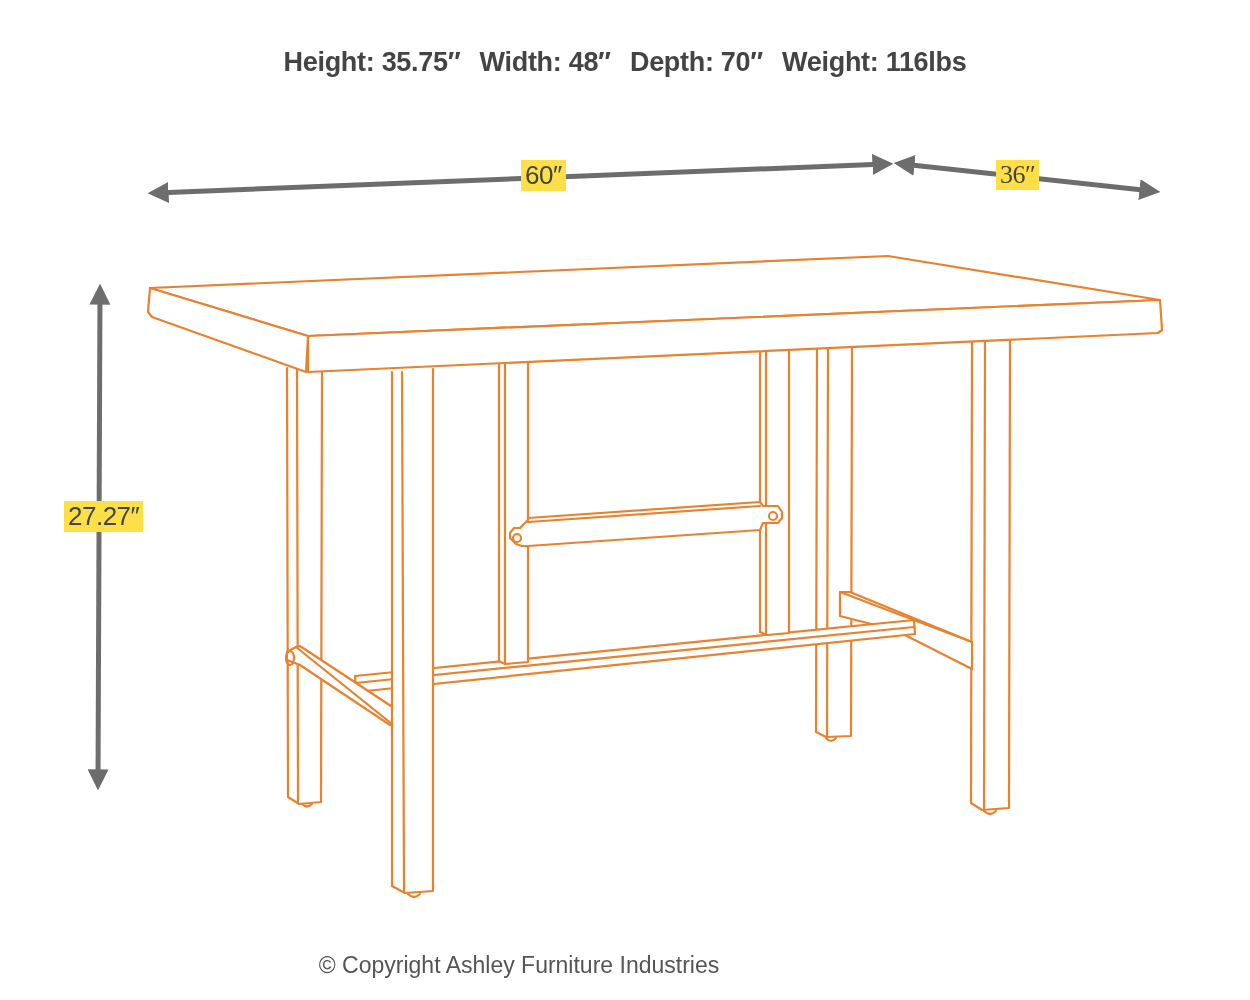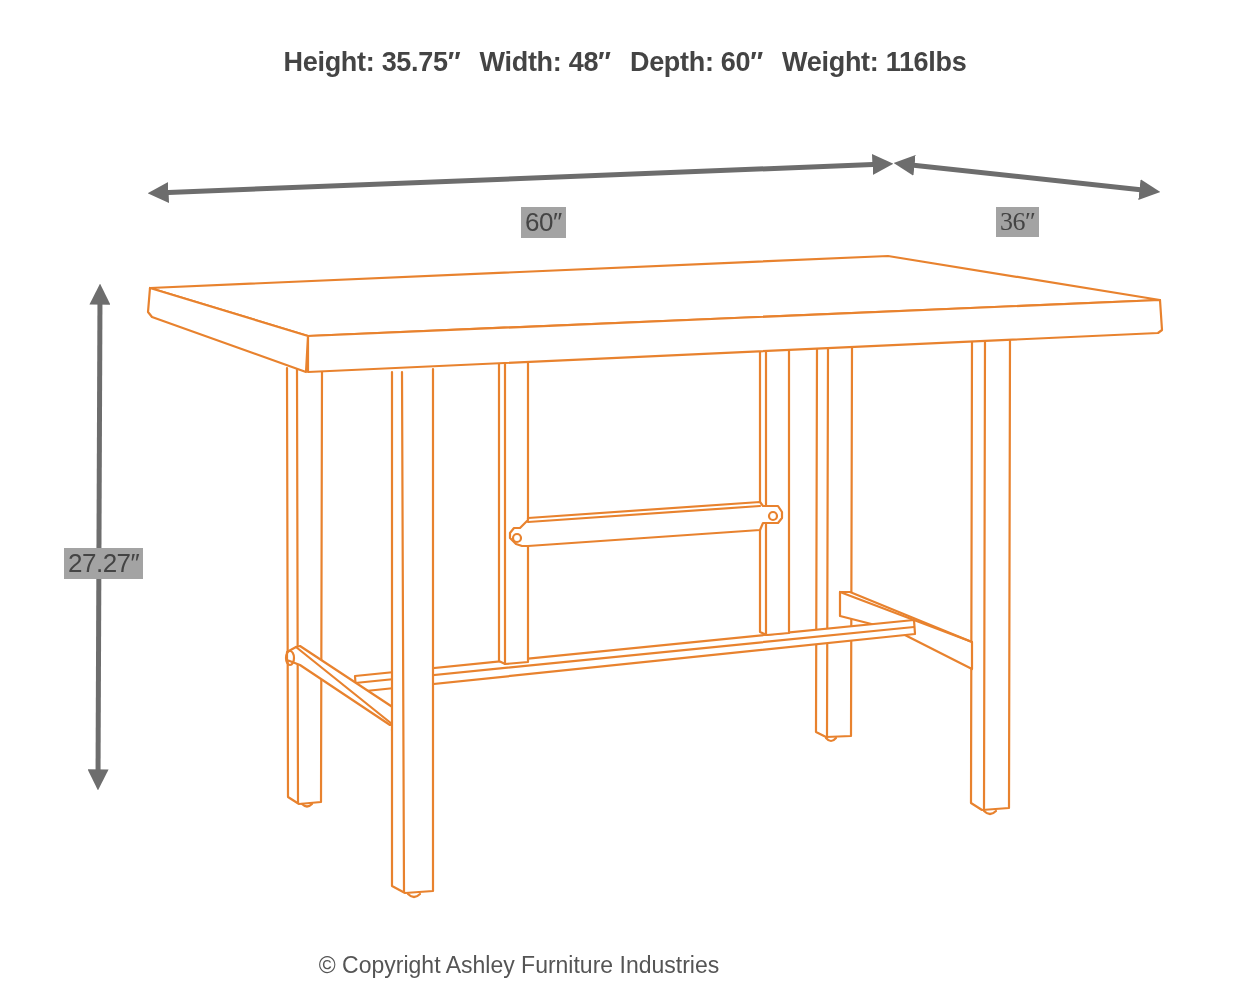--- a/index.html
+++ b/index.html
@@ -22,24 +22,23 @@
       text-align: center;
       font-size: 27px;
       color: #444444;
       letter-spacing: -0.3px;
     }
     .specs span { display: inline-block; margin: 0 6px; font-weight: bold; }
     .dim-label {
       position: absolute;
       font-size: 26px;
       color: #444444;
-      background: #a3a3a3;
+      background: #fde047;
       padding: 0 4px;
       letter-spacing: -0.5px;
-      margin-top: 47px;
     }
     .copyright {
       position: absolute;
       top: 952px;
       left: 0;
       width: 1038px;
       text-align: center;
       font-size: 23px;
       color: #555555;
     }
@@ -47,21 +46,21 @@
       position: absolute;
       left: 0; top: 0;
     }
   </style>
 </head>
 <body>
 
 <div class="specs">
   <span>Height: 35.75″</span>
   <span>Width: 48″</span>
-  <span>Depth: 60″</span>
+  <span>Depth: 70″</span>
   <span>Weight: 116lbs</span>
 </div>
 
 <svg class="drawing" width="1250" height="1000" viewBox="0 0 1250 1000">
   <defs>
     <marker id="ah" viewBox="0 0 10 10" refX="6" refY="5" markerWidth="4.2" markerHeight="4.2" orient="auto-start-reverse">
       <path d="M0,0 L10,5 L0,10 Z" fill="#6d6d6d"></path>
     </marker>
   </defs>
 

